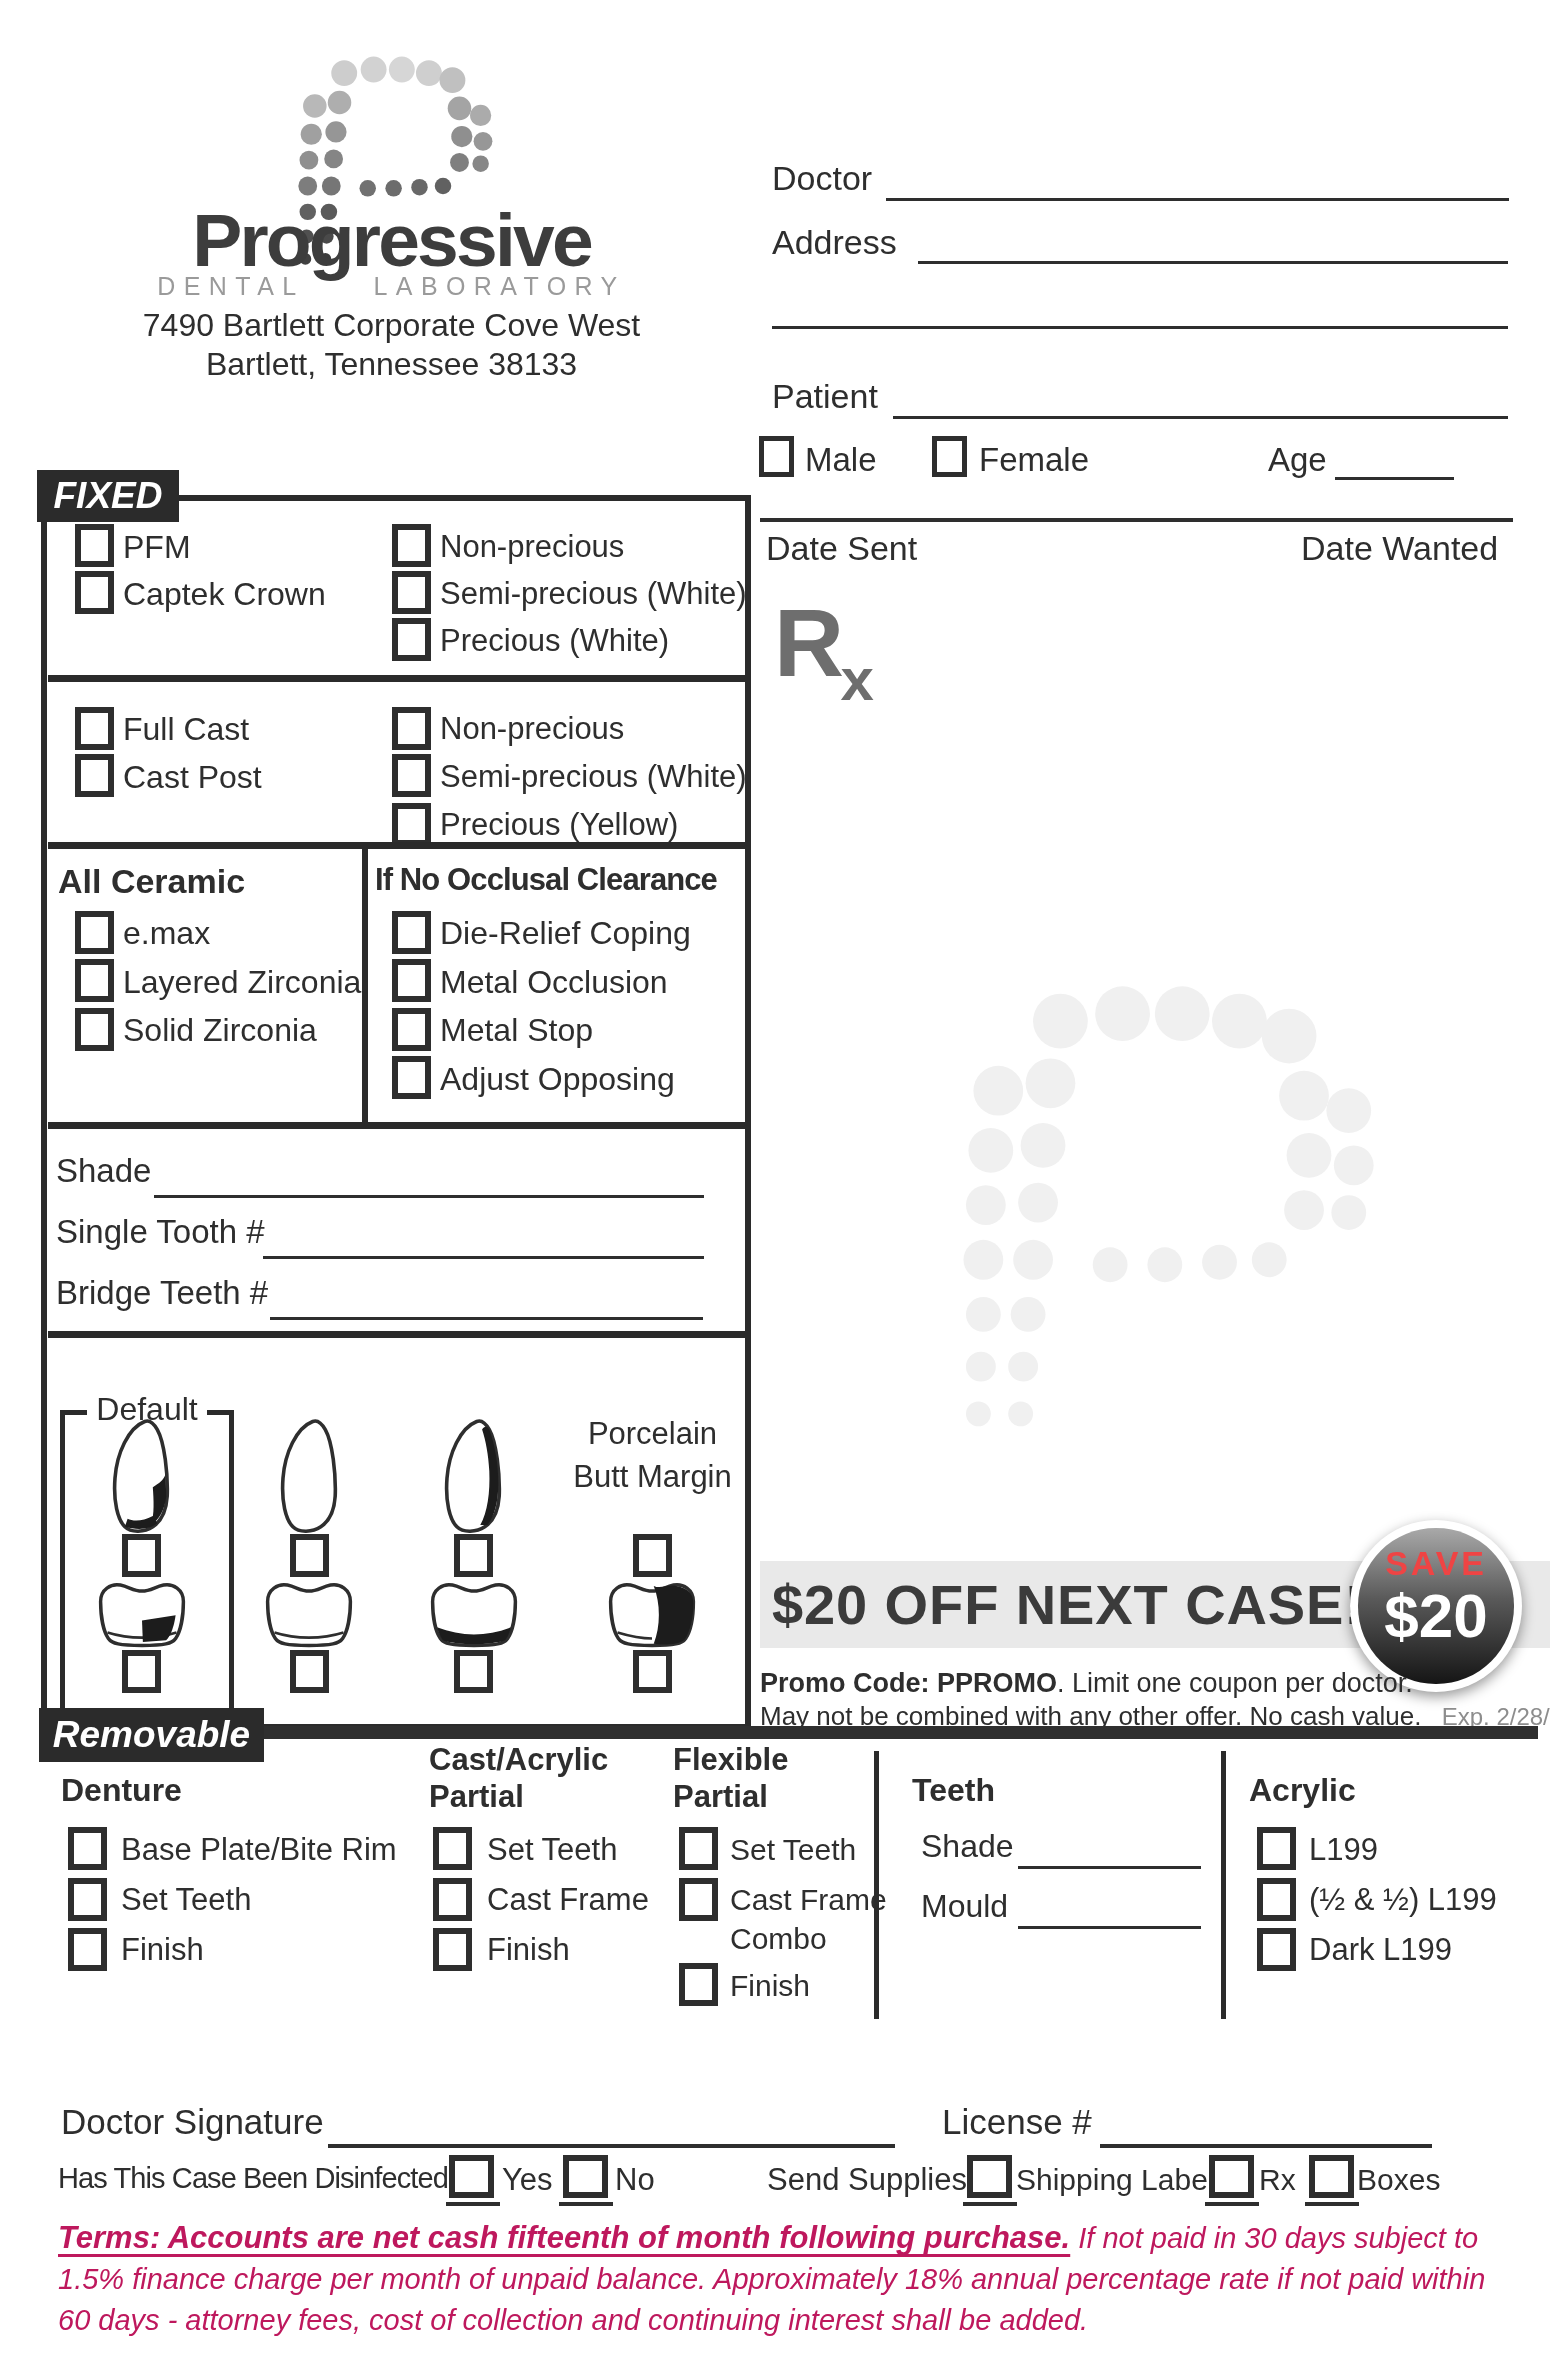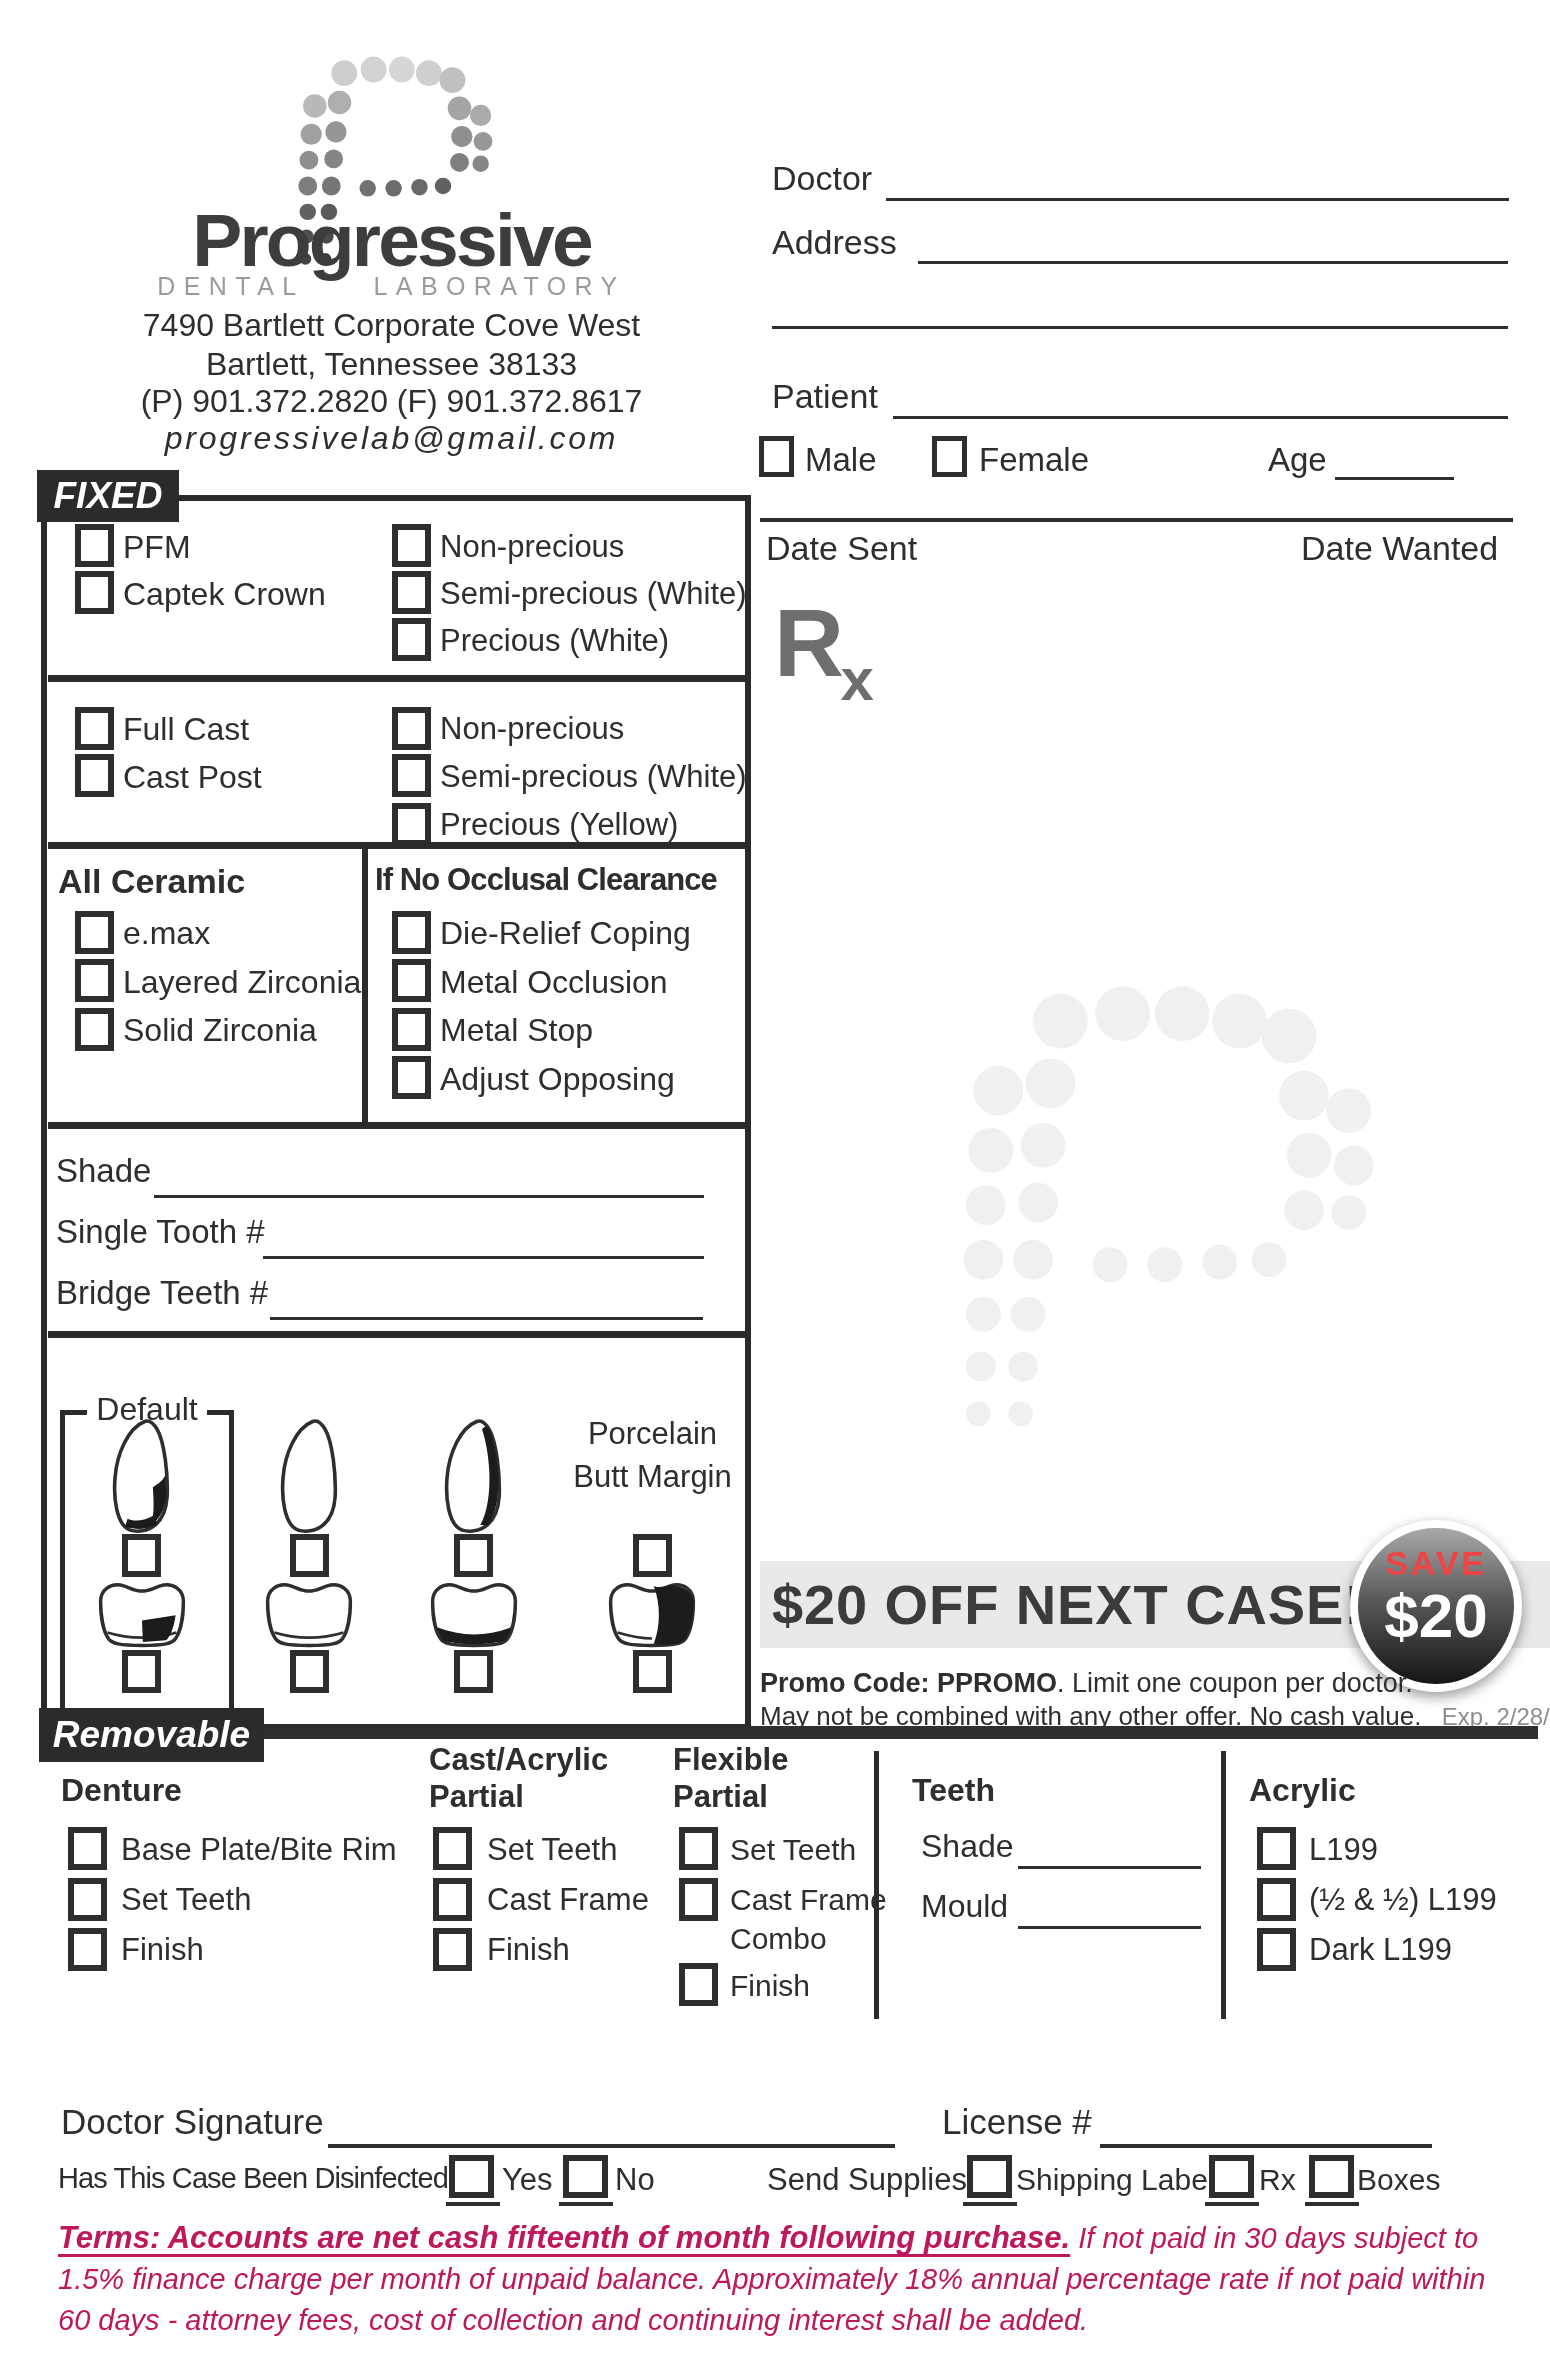--- a/index.html
+++ b/index.html
@@ -94,22 +94,20 @@
   </svg>
 
   <div class="lbl ctr" style="left:112px;top:199px;width:559px;font-size:75px;font-weight:bold;letter-spacing:-2.8px;color:#3d3d3d;">Progressive</div>
   <div class="abs" style="left:112px;top:272px;width:559px;display:flex;justify-content:center;gap:69px;
               font-size:25px;color:#9a9a9a;letter-spacing:8.4px;">
     <span>DENTAL</span>
     <span>LABORATORY</span>
   </div>
   <div class="lbl ctr" style="left:112px;top:308px;width:559px;font-size:32px;">7490 Bartlett Corporate Cove West</div>
   <div class="lbl ctr" style="left:112px;top:347px;width:559px;font-size:32px;">Bartlett, Tennessee 38133</div>
-  <div class="lbl ctr" style="left:112px;top:384px;width:559px;font-size:32px;">(P) 901.372.2820  (F) 901.372.8617</div>
-  <div class="lbl ctr i" style="left:112px;top:421px;width:559px;font-size:32px;letter-spacing:2.8px;">progressivelab@gmail.com</div>
 
   <div class="lbl" style="left:772px;top:160px;font-size:34px;">Doctor</div>
   <div class="ln" style="left:886px;top:198px;width:623px;"></div>
 
   <div class="lbl" style="left:772px;top:224px;font-size:34px;">Address</div>
   <div class="ln" style="left:918px;top:261px;width:590px;"></div>
   <div class="ln" style="left:772px;top:326px;width:736px;"></div>
 
   <div class="lbl" style="left:772px;top:378px;font-size:34px;">Patient</div>
   <div class="ln" style="left:893px;top:416px;width:615px;"></div>

